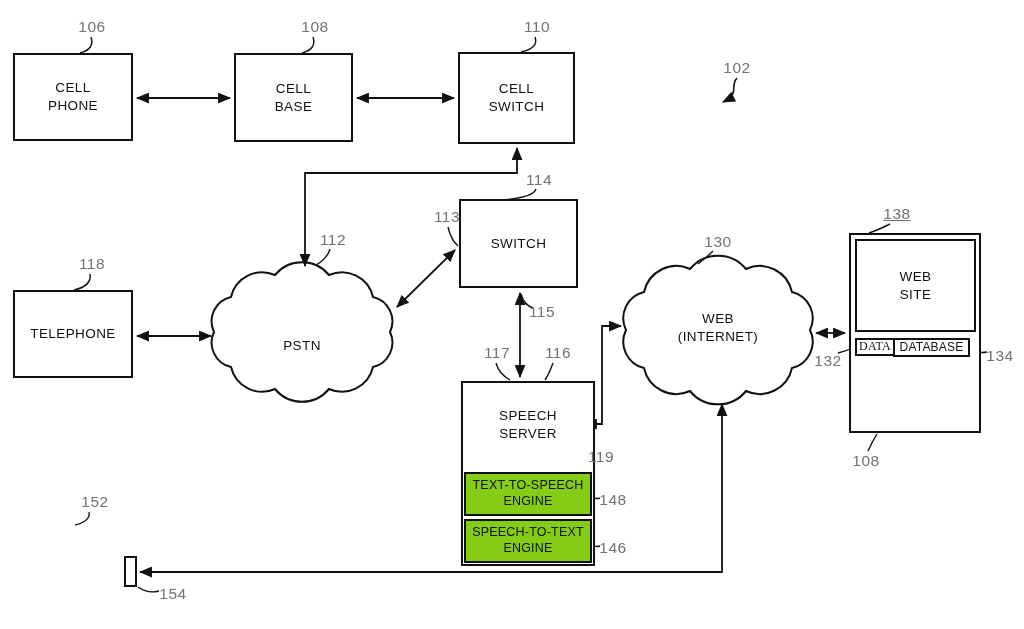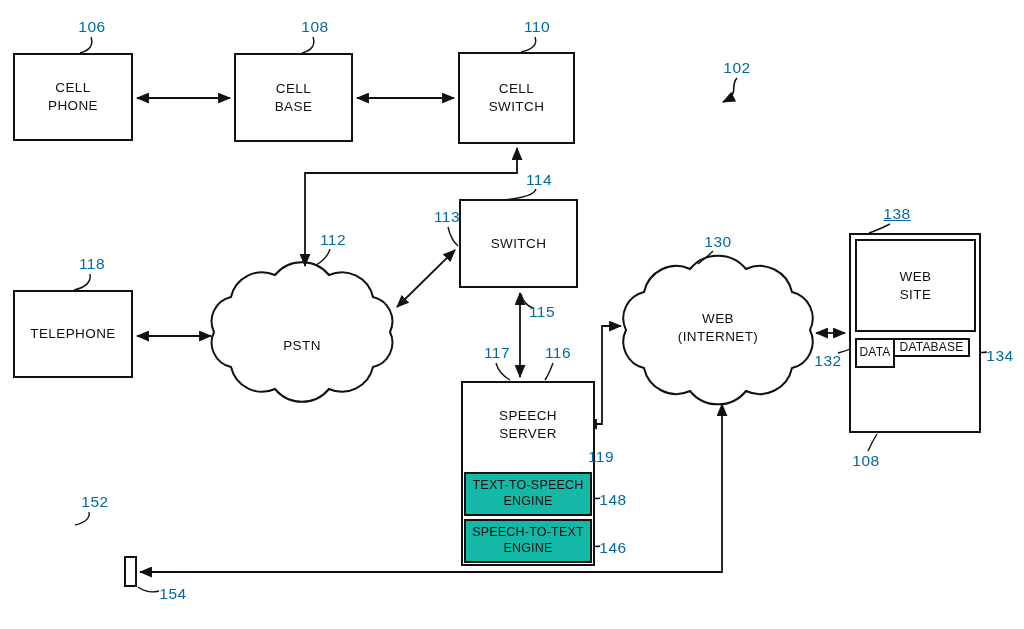--- a/index.html
+++ b/index.html
@@ -9,27 +9,27 @@
   }
   svg.layer{position:absolute;left:0;top:0;width:1024px;height:629px;}
   .box{
     position:absolute;border:2px solid #111;background:#fff;box-sizing:border-box;
     display:flex;align-items:center;justify-content:center;
   }
   .box span, .cloud-label span{
     white-space:pre-line;text-align:center;font-size:13.5px;line-height:1.3;
     letter-spacing:0.4px;color:#111;
   }
-  .subbox{position:absolute;border:2px solid #111;background:#14b8a6;box-sizing:border-box;
+  .subbox{position:absolute;border:2px solid #111;background:#84cc16;box-sizing:border-box;
     display:flex;align-items:center;justify-content:center;left:1px;right:1px;}
   .subbox span{white-space:pre-line;text-align:center;font-size:12.5px;line-height:1.25;letter-spacing:0.2px;}
   .cloud-label{position:absolute;transform:translate(-50%,-50%);display:flex;align-items:center;justify-content:center;}
   .ref{
     position:absolute;transform:translate(-50%,-50%);font-size:15.5px;letter-spacing:0.5px;
-    color:#0369a1;white-space:nowrap;
+    color:#737373;white-space:nowrap;
   }
   .smalltext span{font-size:12px;letter-spacing:0.2px;}
   .port{position:absolute;border:2px solid #111;background:#fff;box-sizing:border-box;z-index:3;}
 </style>
 </head>
 <body>
 
 <div class="diagram">
 
   <svg class="layer" viewBox="0 0 1024 629" fill="none" stroke="#111" stroke-width="1.8">
@@ -114,21 +114,21 @@
     </div>
   </div>
 
   <div class="port" style="left:124px;top:556px;width:13px;height:31px;"></div>
 
   <div class="box" style="left:849px;top:233px;width:132px;height:200px;"></div>
   <div class="box" style="left:855px;top:239px;width:121px;height:93px;">
     <span>WEB
 SITE</span>
   </div>
-  <div class="box smalltext" style="left:855px;top:338px;width:40px;height:30px;">
+  <div class="box smalltext" style="left:855px;top:338px;width:40px;height:18px;font-family:Liberation Serif, serif;">
     <span>DATA</span>
   </div>
   <div class="box smalltext" style="left:893px;top:338px;width:77px;height:19px;">
     <span>DATABASE</span>
   </div>
 
   <div class="cloud-label" style="left:302px;top:346px;">
     <span>PSTN</span>
   </div>
   <div class="cloud-label" style="left:718px;top:328px;">

